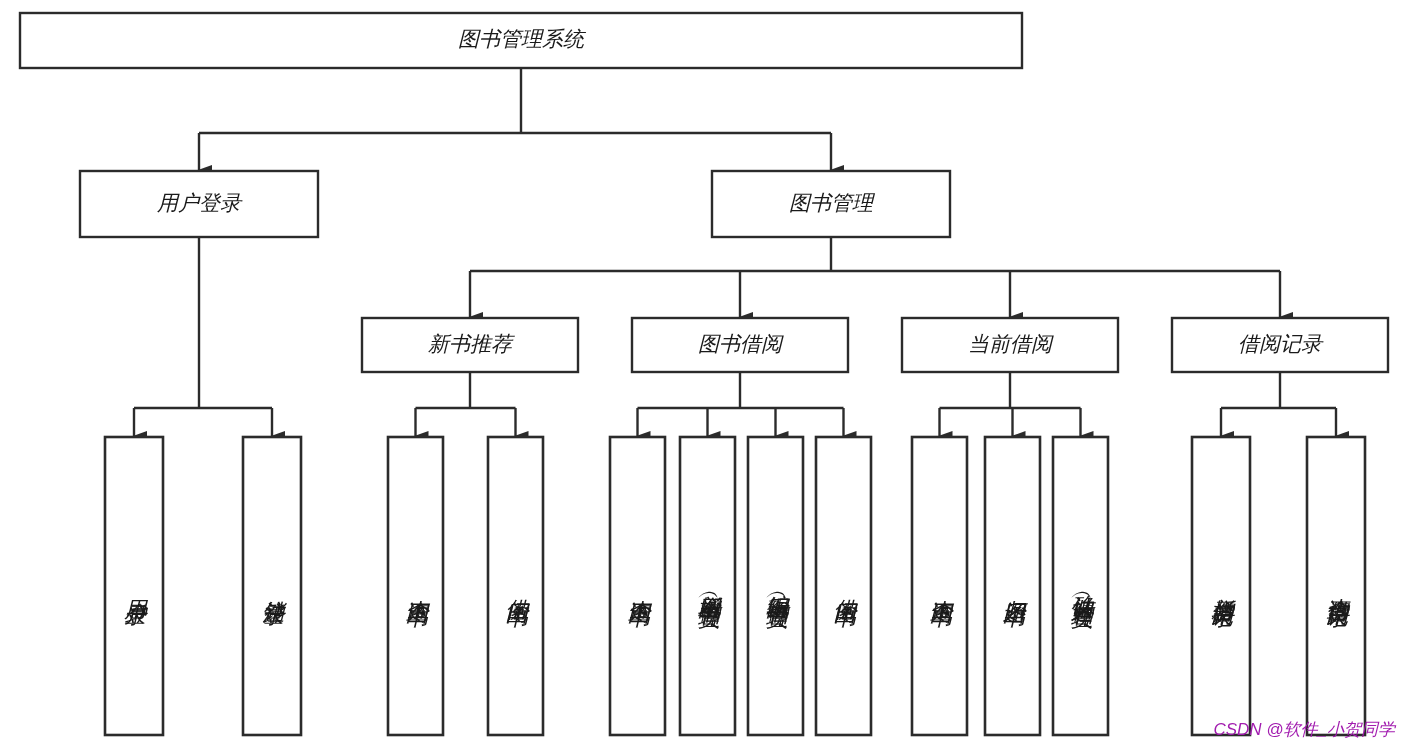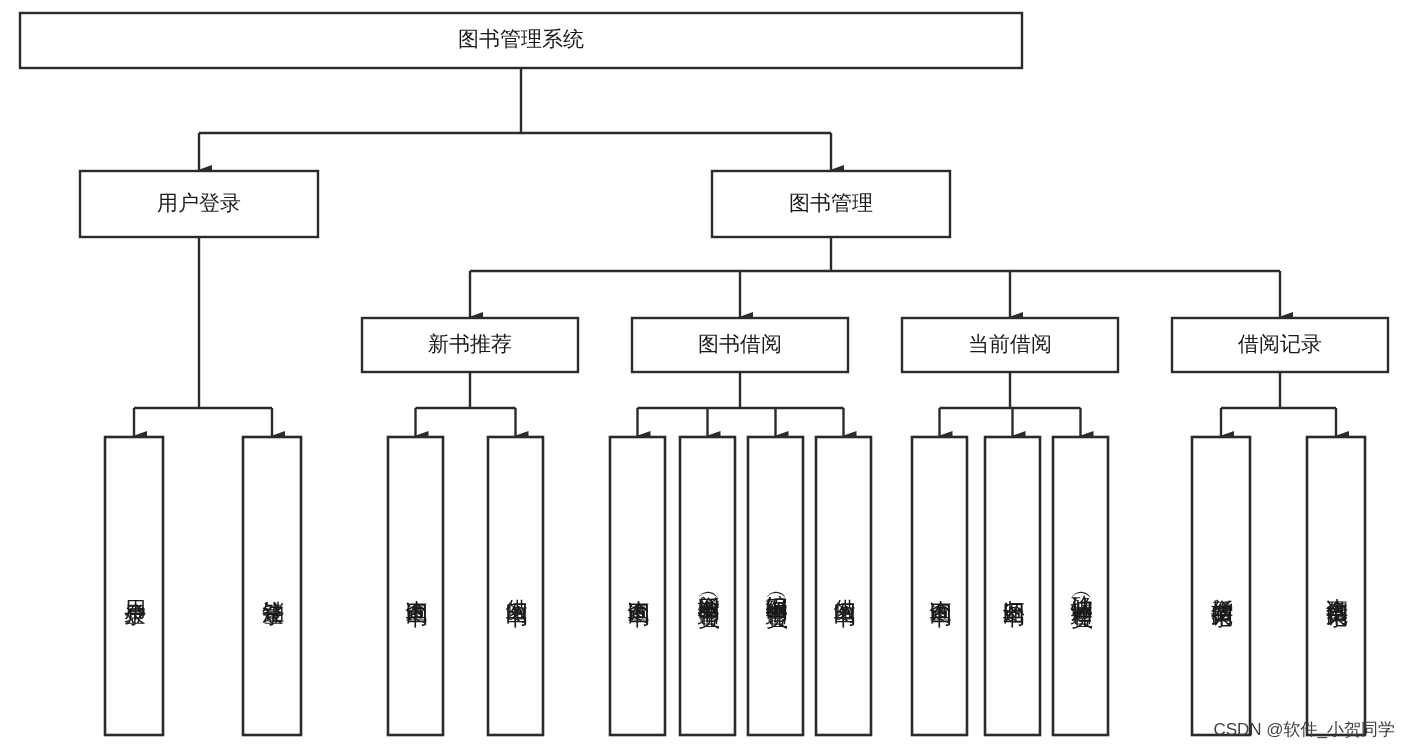--- a/index.html
+++ b/index.html
@@ -12,20 +12,21 @@
     width: 1405px;
     height: 747px;
     font-family: "Liberation Sans", "DejaVu Sans", sans-serif;
     overflow: hidden;
     position: relative;
   }
   #diagram-root {
     position: relative;
     width: 1405px;
     height: 747px;
+    font-style: italic;
   }
   #flow-svg {
     position: absolute;
     top: 0;
     left: 0;
     width: 1405px;
     height: 747px;
     display: block;
   }
   .node-box {
@@ -56,21 +57,21 @@
     stroke-width: 2.4;
     fill: none;
     stroke-linecap: butt;
   }
   .watermark {
     position: absolute;
     right: 10px;
     bottom: 6px;
     font-family: "Liberation Sans", "DejaVu Sans", sans-serif;
     font-size: 17px;
-    color: #404040;
+    color: #a21caf;
     white-space: nowrap;
     user-select: none;
   }
 </style>
 </head>
 <body>
 
 <div id="diagram-root">
 
   <svg id="flow-svg" viewBox="0 0 1405 747">

